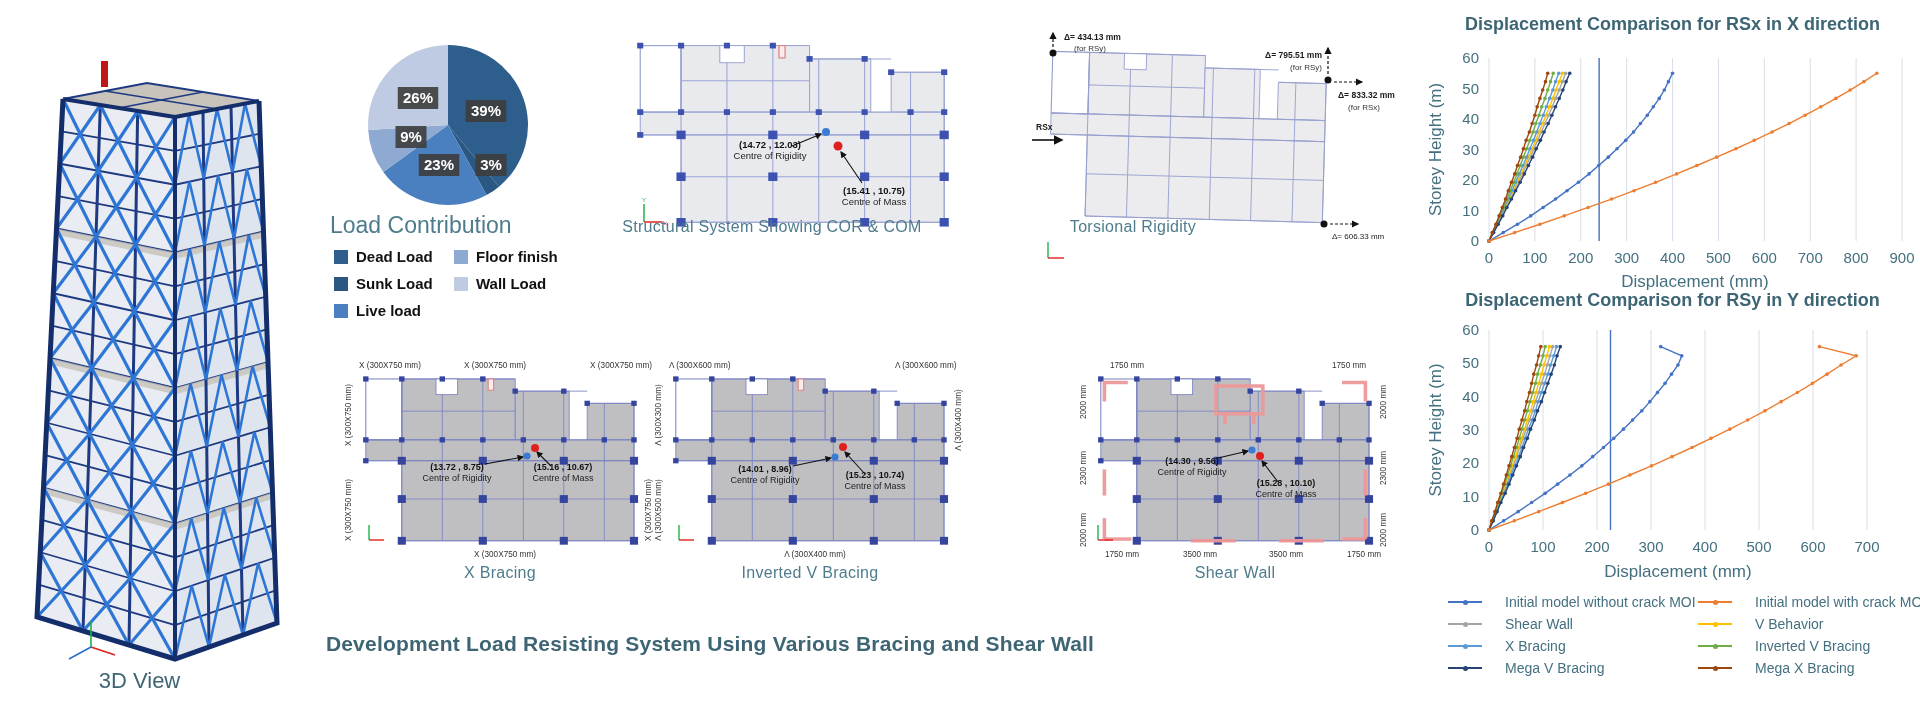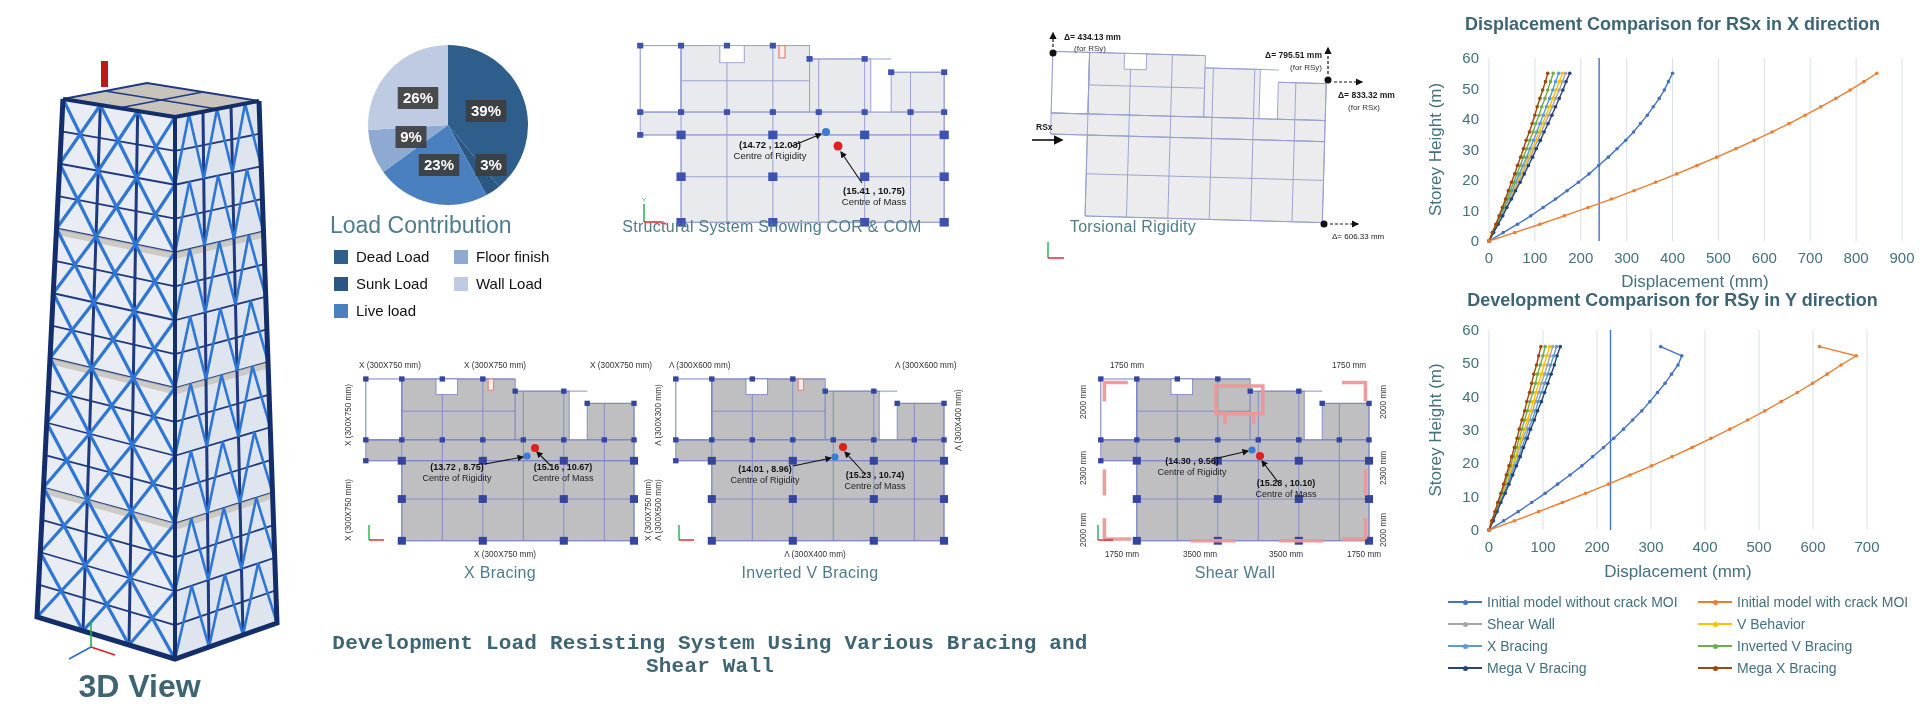--- a/index.html
+++ b/index.html
@@ -1,29 +1,29 @@
 <!DOCTYPE html>
 <html><head>
 <meta charset="utf-8">
 <style>
   html,body{margin:0;padding:0;background:#fff;}
   #stage{position:relative;width:1920px;height:714px;background:#ffffff;overflow:hidden;
          font-family:"Liberation Sans",sans-serif;color:#222;}
   .abs{position:absolute;}
   .cap{font-size:16px;color:#4e7c8c;text-align:center;letter-spacing:.3px;}
-  .big-title{font-weight:bold;font-size:21px;color:#3d6574;text-align:center;letter-spacing:.2px;font-family:Liberation Mono, monospace;}
+  .big-title{font-weight:bold;font-size:21px;color:#3d6574;text-align:center;letter-spacing:.2px;}
   .chart-title{font-weight:bold;font-size:18px;color:#3d6574;text-align:center;}
   .xlabel{font-size:17px;color:#44707f;text-align:center;}
-  .v3d{font-weight:bold;font-size:32px;color:#3d6574;text-align:center;}
+  .v3d{font-weight:normal;font-size:22px;color:#3d6574;text-align:center;}
   .pie-title{font-size:23px;color:#4e7c8c;text-align:left;}
-  .pie-legend{display:grid;grid-template-columns:120px 130px;row-gap:10px;font-size:15px;color:#111;font-weight:normal;}
+  .pie-legend{display:grid;grid-template-columns:120px 130px;row-gap:10px;font-size:15px;color:#111;font-weight:bold;}
   .pitem{display:flex;align-items:center;gap:8px;}
   .pitem .sw{width:14px;height:14px;display:inline-block;flex:0 0 auto;}
   .chart-legend{display:grid;grid-template-columns:250px 230px;row-gap:6px;font-size:14px;color:#44707f;}
-  .litem{display:flex;align-items:center;gap:5px;}
+  .litem{display:flex;align-items:center;gap:23px;}
   .leg-line{width:34px;height:2px;position:relative;flex:0 0 auto;}
   .leg-line .dot{position:absolute;left:15px;top:-1.5px;width:5px;height:5px;border-radius:50%;}
   svg text{font-family:"Liberation Sans",sans-serif;}
 </style>
 </head>
 <body>
 
 <svg width="0" height="0" style="position:absolute">
   <defs>
     <marker id="arrB" markerWidth="7" markerHeight="7" refX="5" refY="3" orient="auto">
@@ -813,21 +813,21 @@
       <circle cx="380.1744444444444" cy="67.1875" r="1.8" fill="#ed7d31"></circle>
       <circle cx="395.7766666666667" cy="58.80000000000001" r="1.8" fill="#ed7d31"></circle>
       <circle cx="410.91999999999996" cy="50.412499999999994" r="1.8" fill="#ed7d31"></circle>
       <circle cx="425.1455555555556" cy="42.025000000000006" r="1.8" fill="#ed7d31"></circle>
       <circle cx="438.9122222222222" cy="33.63749999999999" r="1.8" fill="#ed7d31"></circle>
       <circle cx="451.7611111111111" cy="25.25" r="1.8" fill="#ed7d31"></circle>
       <text transform="translate(16,101.5) rotate(-90)" text-anchor="middle" font-size="17" fill="#44707f">Storey Height (m)</text>
     </svg>
   <div class="abs xlabel" style="left:1445px;top:272px;width:500px">Displacement (mm)</div>
 
-  <div class="abs chart-title" style="left:1425px;top:290px;width:495px">Development Comparison for RSy in Y direction</div>
+  <div class="abs chart-title" style="left:1425px;top:290px;width:495px">Displacement Comparison for RSy in Y direction</div>
   <svg id="chart2" class="abs" style="left:1425px;top:322px" width="495" height="250">
       <line x1="64" y1="8" x2="64" y2="208" stroke="#d8dfe8" stroke-width="1"></line>
       <text x="64" y="230" text-anchor="middle" font-size="15" fill="#44707f">0</text>
       <line x1="118" y1="8" x2="118" y2="208" stroke="#d8dfe8" stroke-width="1"></line>
       <text x="118" y="230" text-anchor="middle" font-size="15" fill="#44707f">100</text>
       <line x1="172" y1="8" x2="172" y2="208" stroke="#d8dfe8" stroke-width="1"></line>
       <text x="172" y="230" text-anchor="middle" font-size="15" fill="#44707f">200</text>
       <line x1="226" y1="8" x2="226" y2="208" stroke="#d8dfe8" stroke-width="1"></line>
       <text x="226" y="230" text-anchor="middle" font-size="15" fill="#44707f">300</text>
       <line x1="280" y1="8" x2="280" y2="208" stroke="#d8dfe8" stroke-width="1"></line>

